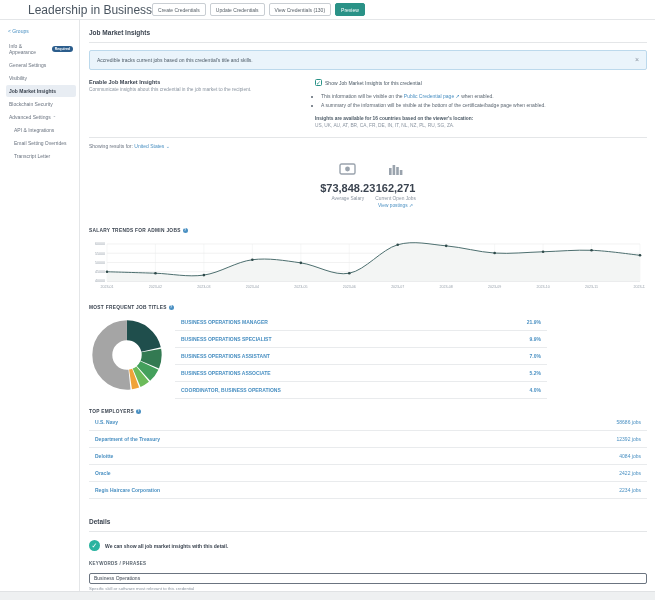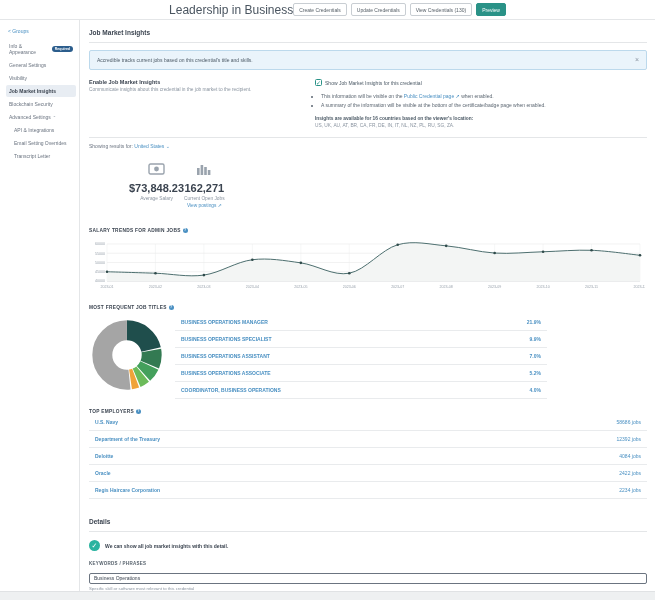--- a/index.html
+++ b/index.html
@@ -1,21 +1,21 @@
 <!DOCTYPE html>
 <html><head>
 <meta charset="utf-8">
 <style>
   * { margin:0; padding:0; box-sizing:border-box; }
   html,body { width:655px; height:600px; overflow:hidden; background:#fff;
     font-family:"Liberation Sans", sans-serif; color:#4a5560; }
   a { text-decoration:none; }
 
   
-  .topbar { display:flex; align-items:center; justify-content:center;
+  .topbar { display:flex; align-items:center; justify-content:flex-start;
     padding:4px 8px 4px 28px; border-bottom:1px solid #e4e6e8; height:20px; }
   .page-title { font-size:12px; color:#4a5560; font-weight:400; }
   .topbar-actions { display:flex; gap:4px; align-items:center; }
   .btn { font-size:5px; padding:2.5px 5px; border:1px solid #c9ced3; border-radius:2px;
     background:#fff; color:#555e66; cursor:pointer; font-family:inherit; }
   .btn.primary { background:#2a9287; border-color:#2a9287; color:#fff; }
 
   
   .layout { display:flex; height:571px; }
   .sidebar { width:79px; padding:6px 3px 0 6px; flex-shrink:0; }
@@ -51,21 +51,21 @@
   .bullets { margin:7px 0 0 6px; }
   .bullets li { font-size:5px; color:#5a6570; margin-bottom:3px; }
   .link { color:#4a90c2; cursor:pointer; }
   .countries-bold { font-size:4.8px; font-weight:bold; color:#4c5a66; margin-top:8px; }
   .countries-list { font-size:4.8px; color:#8a94a0; margin-top:2px; }
 
   .divider { border-top:1px solid #e4e6e8; margin-top:9px; }
   .showing-row { font-size:5px; color:#6b7480; margin-top:5px; }
 
   
-  .stats-row { display:flex; justify-content:flex-start; padding:12px 40px 10px; }
+  .stats-row { display:flex; justify-content:center; padding:12px 40px 10px; }
   .stat { text-align:center; }
   .stat-num { font-size:11px; font-weight:bold; color:#3b4450; margin-top:3px; }
   .stat-label { font-size:4.8px; color:#8a94a0; margin-top:2px; }
   .stat-link { font-size:4.8px; margin-top:2px; display:block; }
 
   
   .chart-label { font-size:4.8px; font-weight:bold; color:#3b4450; letter-spacing:.3px;
     text-transform:uppercase; margin-top:10px; display:flex; align-items:center; gap:2px; }
   .help-icon { width:5px; height:5px; border-radius:50%; background:#4a90c2; color:#fff;
     font-size:3.5px; line-height:5px; text-align:center; font-weight:bold; display:inline-block; cursor:pointer; }

